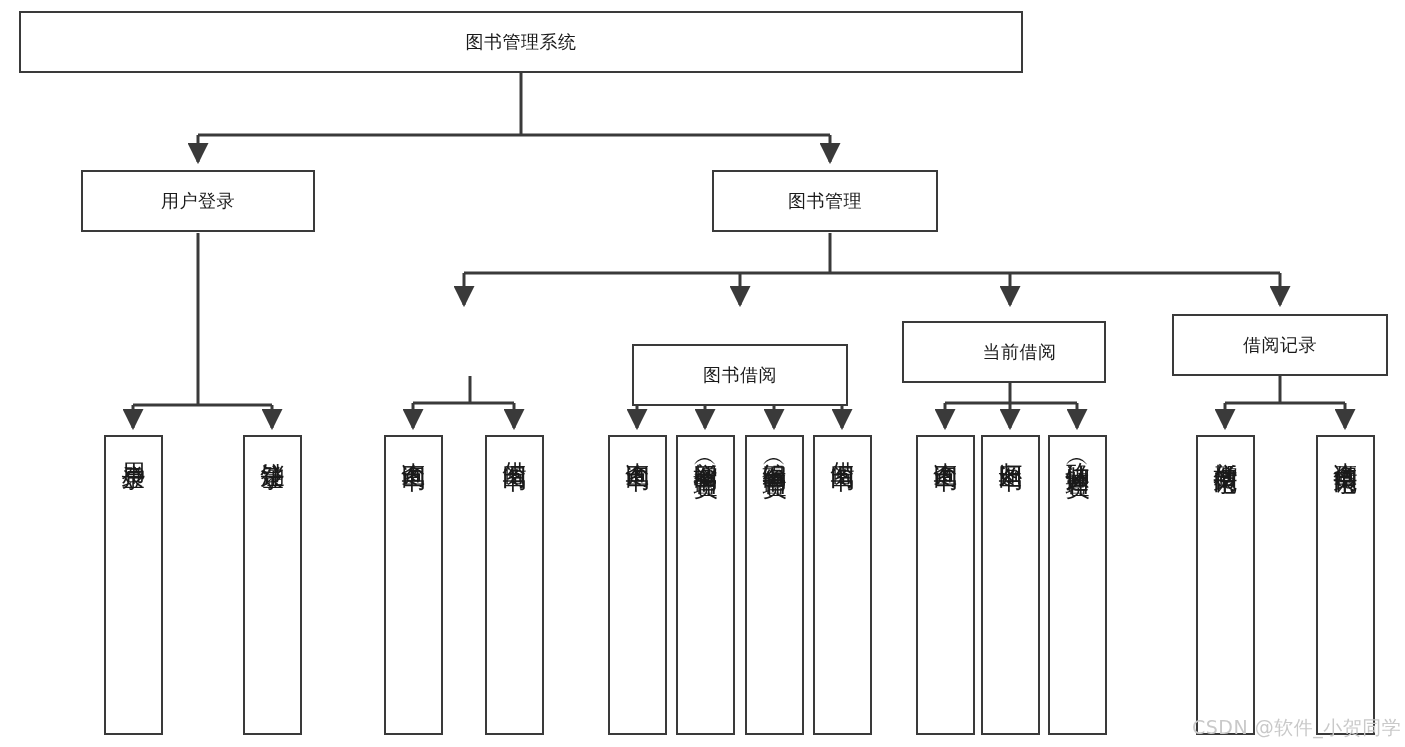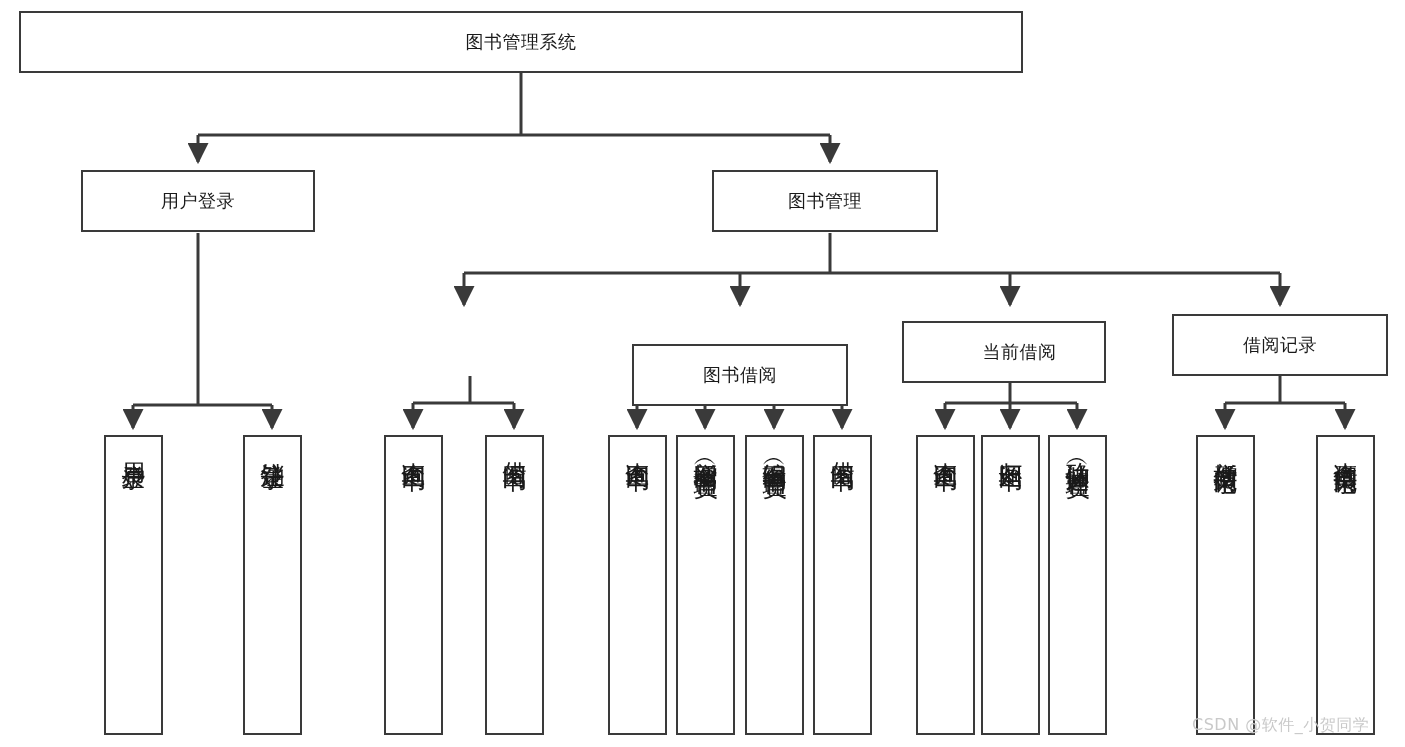--- a/index.html
+++ b/index.html
@@ -53,21 +53,21 @@
   .node.vertical .node-label {
     writing-mode: vertical-rl;
     text-orientation: upright;
     font-size: 24px;
     letter-spacing: 2px;
     line-height: 1;
   }
   .watermark {
     position: absolute;
     color: #c9c9c9;
-    font-size: 16px;
+    font-size: 19px;
     letter-spacing: 0.5px;
     white-space: nowrap;
     z-index: 5;
   }
 </style>
 </head>
 <body>
 
 <div id="diagram-root">
 

